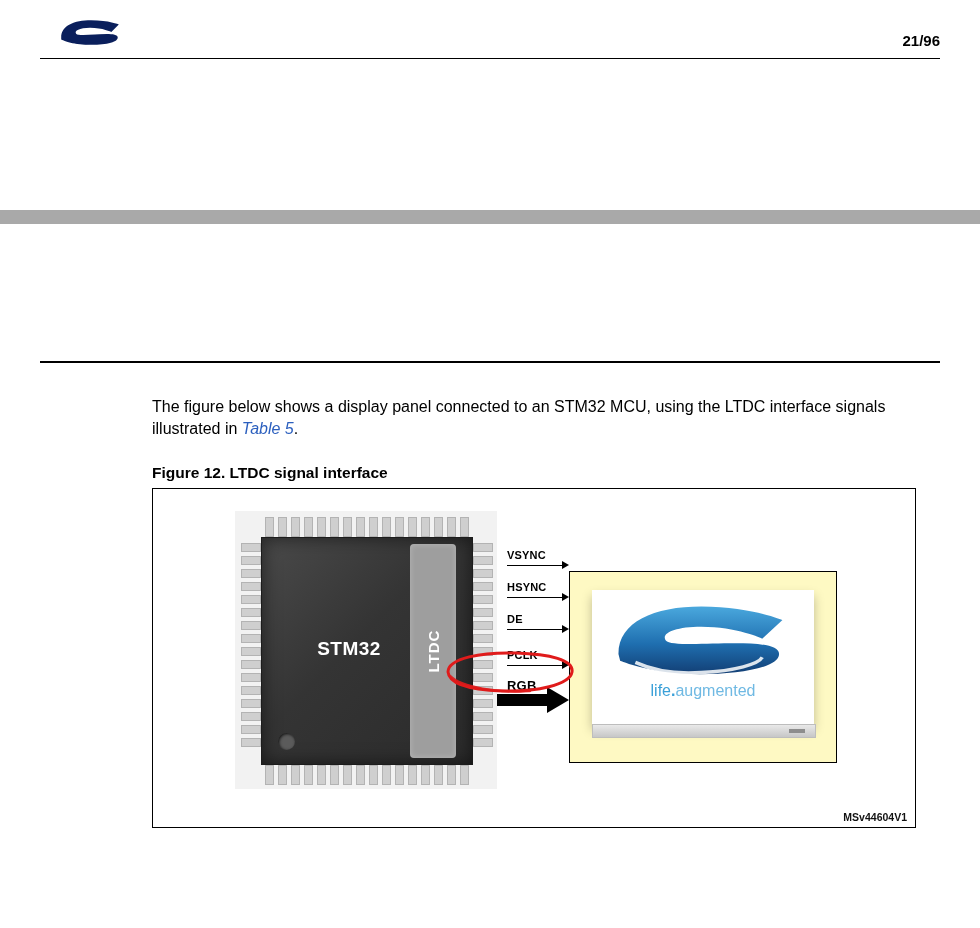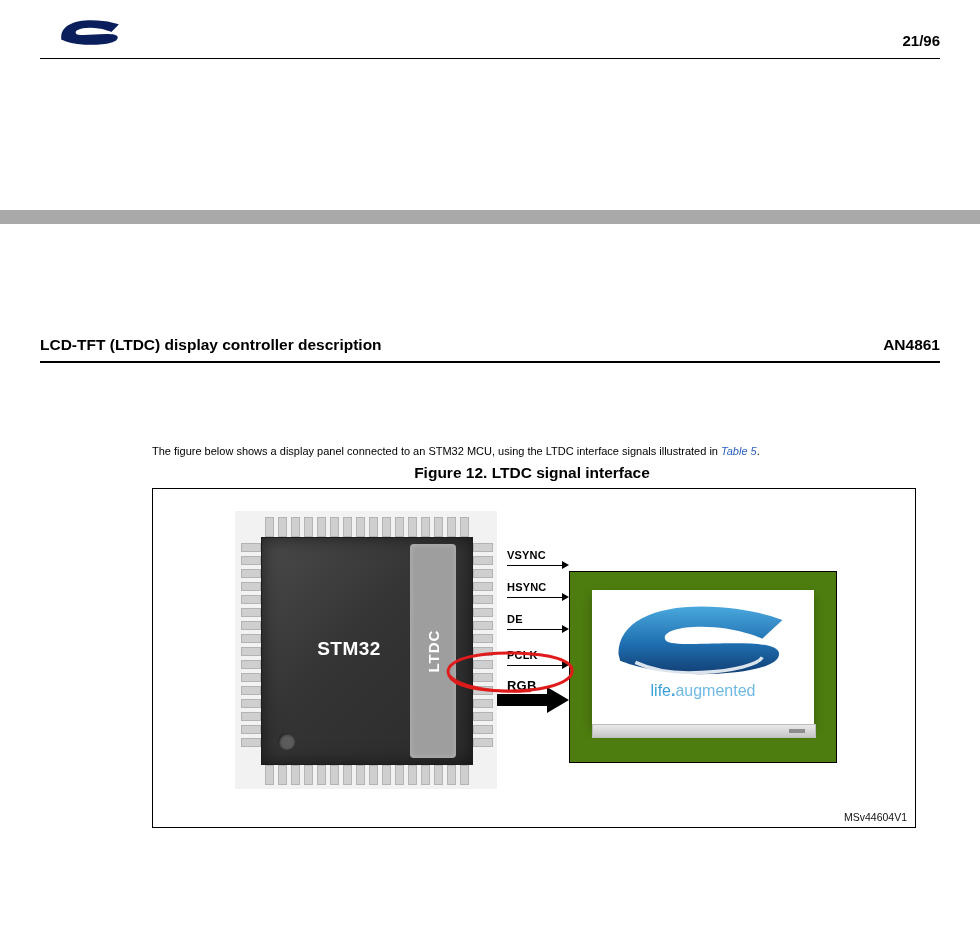--- a/index.html
+++ b/index.html
@@ -95,59 +95,58 @@
     top: 137px;
     width: 900px;
     height: 2px;
     background: #000000;
   }
 
   .para {
     position: absolute;
     left: 152px;
     width: 760px;
-    font-size: 11px;
+    font-size: 16px;
     line-height: 22px;
-    margin-top: 44px;
   }
   .para-intro { top: 172px; }
   .para-after { top: 618px; }
 
   .xref {
     color: #2b5fbe;
     font-style: italic;
     text-decoration: none;
   }
 
   .figure-title {
     position: absolute;
     left: 152px;
     top: 240px;
     width: 760px;
-    text-align: center;
+    text-align: left;
     font-size: 15.5px;
     font-weight: bold;
   }
 
   
   .figure-box {
     position: absolute;
     left: 152px;
     top: 264px;
     width: 762px;
     height: 338px;
     border: 1px solid #000000;
     background: #ffffff;
   }
   .fig-id {
     position: absolute;
     right: 8px;
     bottom: 4px;
     font-size: 10.5px;
-    font-weight: normal;
+    font-weight: bold;
     color: #111;
   }
 
   
   .chip-wrap {
     position: absolute;
     left: 82px;
     top: 22px;
     width: 262px;
     height: 278px;
@@ -250,21 +249,21 @@
   }
 
   
   .panel {
     position: absolute;
     left: 416px;
     top: 82px;
     width: 266px;
     height: 190px;
     border: 1px solid #000;
-    background: #4d7c0f;
+    background: #fef9c3;
   }
   .panel-screen {
     position: absolute;
     left: 22px;
     top: 18px;
     width: 222px;
     height: 134px;
     background: #ffffff;
     box-shadow: 0 6px 10px rgba(0,0,0,0.25);
     overflow: hidden;
@@ -326,24 +325,20 @@
     </svg>
   </div>
   <div class="top-right">21/96</div>
   <div class="top-rule"></div>
 </div>
 
 <div class="page-gap"></div>
 
 <div class="page-body">
 
-  <div class="doc-header-row">
-    <span>LCD-TFT (LTDC) display controller description</span>
-    <span>AN4861</span>
-  </div>
   <div class="doc-header-rule"></div>
 
   <div class="para para-intro">
     <span>The figure below shows a display panel connected to an STM32 MCU, using the LTDC interface signals illustrated in </span><a class="xref" href="#">Table 5</a><span>.</span>
   </div>
 
   <div class="figure-title">Figure 12. LTDC signal interface</div>
 
   <div class="figure-box">
 

